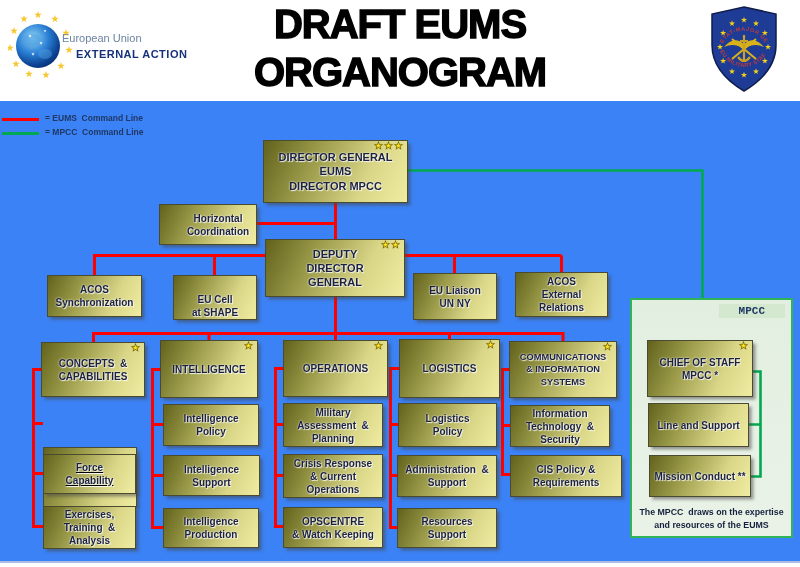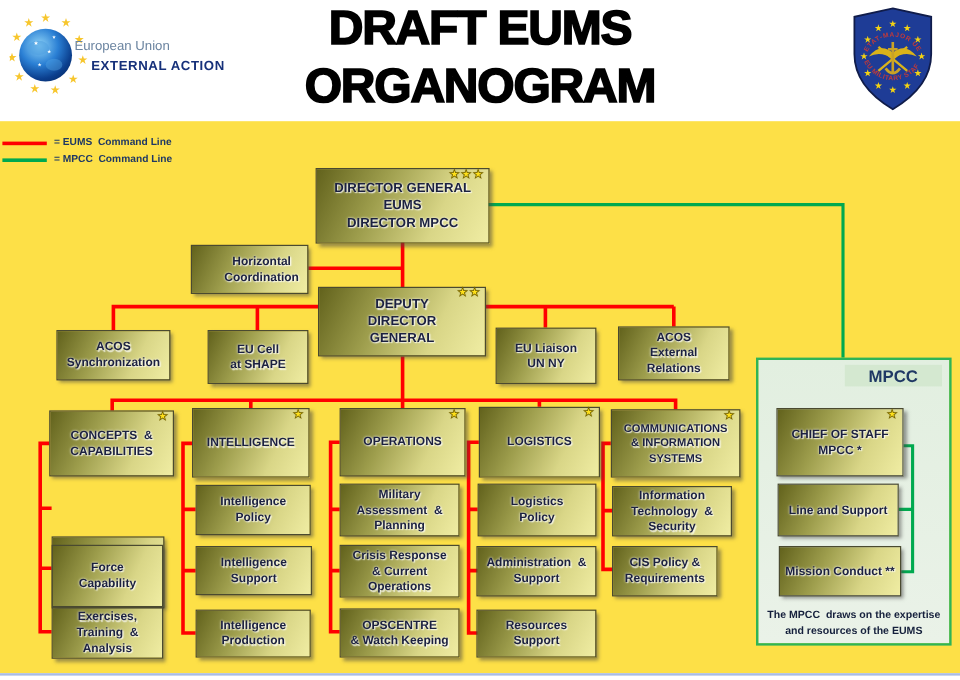--- a/index.html
+++ b/index.html
@@ -8,21 +8,21 @@
 
   
   .header { position:absolute; left:0; top:0; width:800px; height:101px; background:#ffffff; }
   .title-wrap { position:absolute; left:180px; top:0; width:440px; text-align:center; }
   .title-line { font-size:40px; font-weight:bold; color:#000; letter-spacing:-1px;
                 -webkit-text-stroke:1.4px #000; line-height:48px; }
   .eu-logo { position:absolute; left:8px; top:10px; }
   .shield { position:absolute; left:710px; top:5px; }
 
   
-  .chart { position:absolute; left:0; top:101px; width:800px; height:460px; background:#fde047; }
+  .chart { position:absolute; left:0; top:101px; width:800px; height:460px; background:#3b82f6; }
   .lines-svg { position:absolute; left:0; top:0; width:800px; height:460px; z-index:2; pointer-events:none; }
 
   
   .legend { position:absolute; left:2px; top:12px; z-index:3; }
   .legend-row { height:14px; position:relative; }
   .sw { position:absolute; left:0; top:5px; width:37px; height:3px; display:inline-block; }
   .sw-red { background:#ff0000; }
   .sw-green { background:#00a94f; }
   .legend-lbl { position:absolute; left:43px; top:0; font-size:8.5px; font-weight:bold; color:#1f3864; white-space:pre; }
 
@@ -33,22 +33,22 @@
           display:flex; align-items:center; justify-content:center; text-align:center; }
   .lbl { font-size:10px; font-weight:bold; color:#1c2140; line-height:1.3; white-space:pre-wrap;
          text-shadow:0 0 2px #ffffff, 1px 1px 1px rgba(255,255,255,.8); }
   .node.xl .lbl { font-size:11px; }
   .stars { position:absolute; top:-1px; right:3px; font-size:10px; color:#ffe11a;
            -webkit-text-stroke:.6px #756400; text-shadow:0 0 1px #6a5d00; letter-spacing:1px; line-height:11px; }
 
   
   .mpcc-panel { position:absolute; left:630px; top:197px; width:163px; height:240px; z-index:1;
                 background:linear-gradient(180deg,#e2efe0,#eaf2e8); border:2px solid #2fb457; }
-  .mpcc-tag { position:absolute; right:6px; top:4px; font-size:14px; font-weight:bold; color:#1f3864;
-              background:#d4e8d0; padding:1px 20px; }
+  .mpcc-tag { position:absolute; right:6px; top:4px; font-size:11px; font-weight:bold; color:#1f3864;
+              background:#d4e8d0; padding:1px 20px;font-family:Liberation Mono, monospace; }
   .mpcc-note { position:absolute; left:0; right:0; top:206px; text-align:center; font-size:8.8px;
                font-weight:bold; color:#15203c; line-height:1.45; white-space:pre-wrap; }
 
   
   .footnotes { position:absolute; right:6px; top:437px; text-align:right; z-index:3; }
   .footnote { font-size:8.5px; font-weight:bold; color:#1f3864; line-height:11px; white-space:pre; }
 
   .bottom-rule { position:absolute; left:0; top:561px; width:800px; height:2px; background:#a9bce5; }
 </style>
 </head>
@@ -187,21 +187,21 @@
     <span class="stars">★★</span>
     <span class="lbl">DEPUTY
 DIRECTOR
 GENERAL</span>
   </div>
 
   <div class="node" style="left:47px; top:174px; width:95px; height:42px;">
     <span class="lbl">ACOS
 Synchronization</span>
   </div>
-  <div class="node" style="left:173px; top:174px; width:84px; height:45px;">
+  <div class="node" style="left:173px; top:174px; width:84px; height:45px;align-items:flex-end;">
     <span class="lbl">EU Cell
 at SHAPE</span>
   </div>
   <div class="node" style="left:413px; top:172px; width:84px; height:47px;">
     <span class="lbl">EU Liaison
 UN NY</span>
   </div>
   <div class="node" style="left:515px; top:171px; width:93px; height:45px;">
     <span class="lbl">ACOS
 External
@@ -228,21 +228,21 @@
   <div class="node" style="left:509px; top:240px; width:108px; height:57px;">
     <span class="stars">★</span>
     <span class="lbl" style="font-size:9.3px;">COMMUNICATIONS
 &amp; INFORMATION
 SYSTEMS</span>
   </div>
 
   <div class="node" style="left:43px; top:302px; width:94px; height:60px;margin-top:44px;">
     <span class="lbl">Concepts</span>
   </div>
-  <div class="node" style="left:43px; top:353px; width:93px; height:52px;">
+  <div class="node" style="left:43px; top:353px; width:93px; height:40px;text-decoration:underline;">
     <span class="lbl">Force
 Capability</span>
   </div>
   <div class="node" style="left:43px; top:405px; width:93px; height:43px;">
     <span class="lbl">Exercises,
 Training  &amp;
 Analysis</span>
   </div>
 
   <div class="node" style="left:163px; top:303px; width:96px; height:42px;">
@@ -284,21 +284,21 @@
   <div class="node" style="left:397px; top:407px; width:100px; height:40px;">
     <span class="lbl">Resources
 Support</span>
   </div>
 
   <div class="node" style="left:510px; top:304px; width:100px; height:42px;">
     <span class="lbl">Information
 Technology  &amp;
 Security</span>
   </div>
-  <div class="node" style="left:510px; top:354px; width:88px; height:42px;align-items:center;">
+  <div class="node" style="left:510px; top:354px; width:112px; height:42px;align-items:center;">
     <span class="lbl">CIS Policy &amp;
 Requirements</span>
   </div>
 
   <div class="node" style="left:647px; top:239px; width:106px; height:57px;">
     <span class="stars">★</span>
     <span class="lbl">CHIEF OF STAFF
 MPCC *</span>
   </div>
   <div class="node" style="left:648px; top:302px; width:101px; height:44px;">

